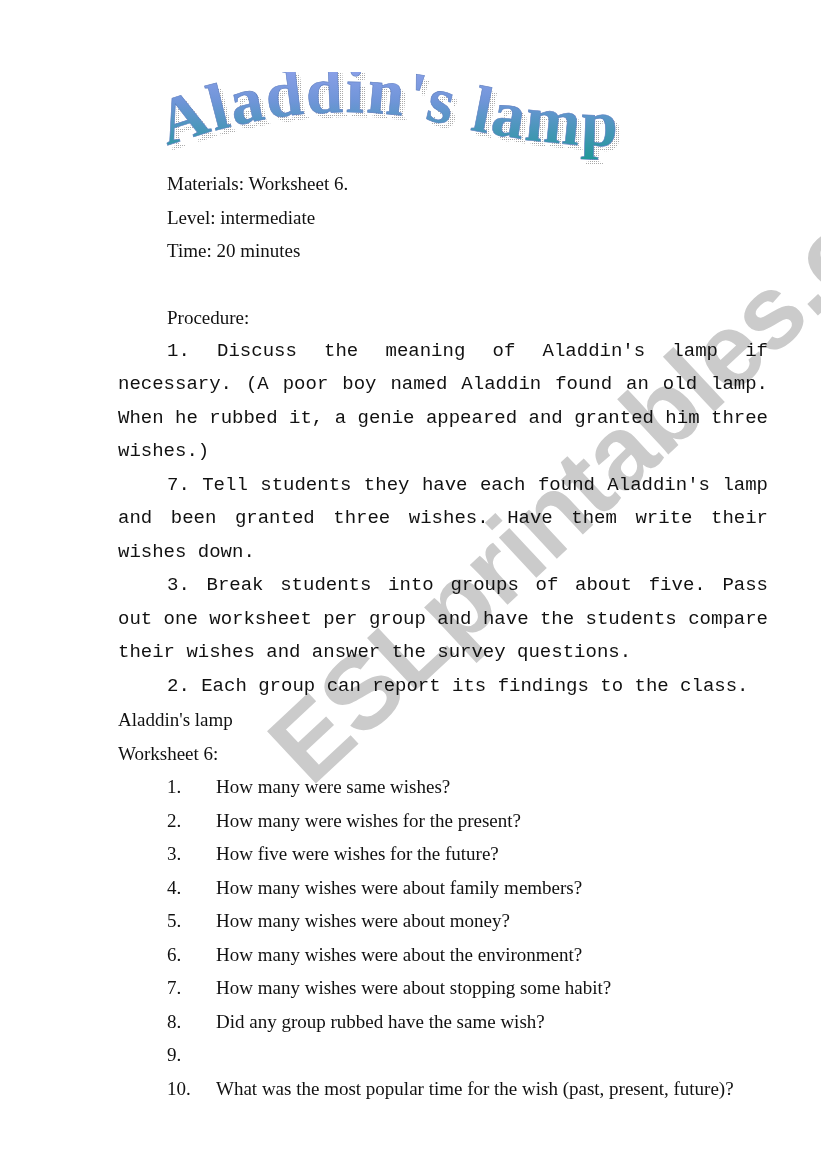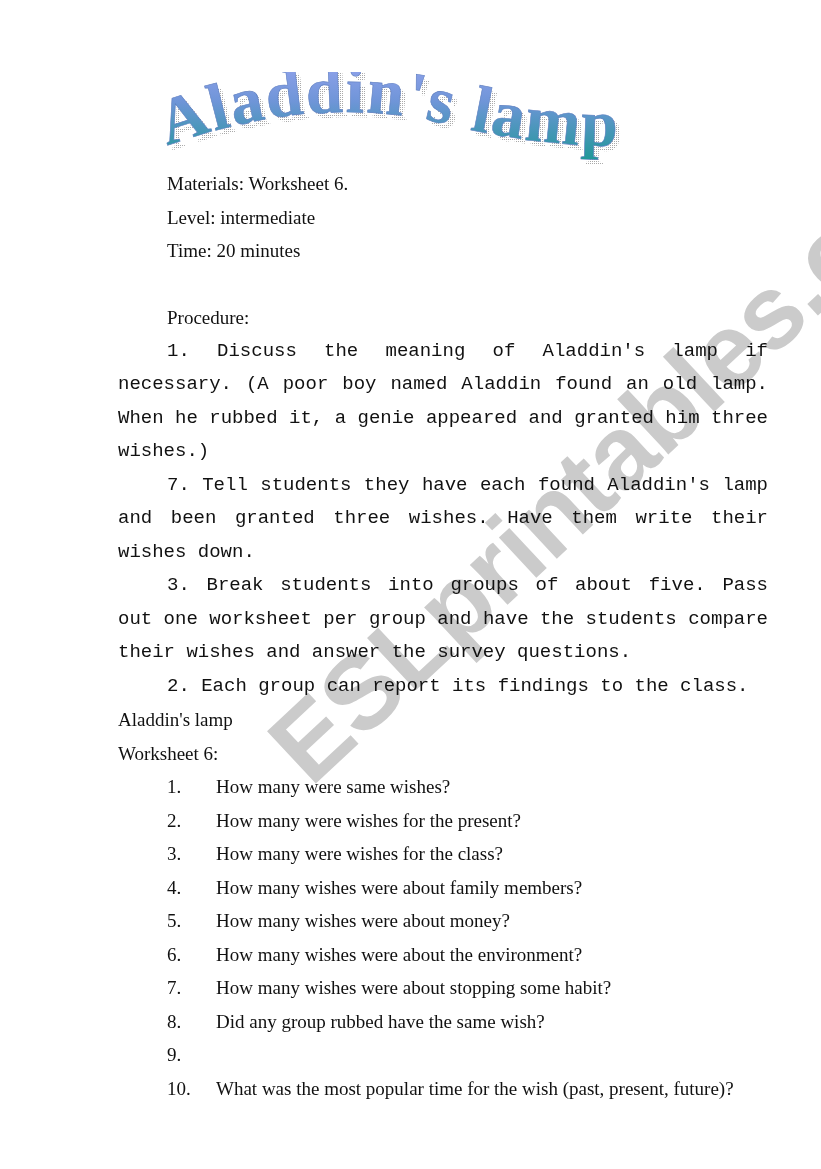--- a/index.html
+++ b/index.html
@@ -132,21 +132,21 @@
       <div class="q-row">
         <span class="q-num">1.</span>
         <span class="q-text">How many were same wishes?</span>
       </div>
       <div class="q-row">
         <span class="q-num">2.</span>
         <span class="q-text">How many were wishes for the present?</span>
       </div>
       <div class="q-row">
         <span class="q-num">3.</span>
-        <span class="q-text">How many were wishes for the class?</span>
+        <span class="q-text">How five were wishes for the future?</span>
       </div>
       <div class="q-row">
         <span class="q-num">4.</span>
         <span class="q-text">How many wishes were about family members?</span>
       </div>
       <div class="q-row">
         <span class="q-num">5.</span>
         <span class="q-text">How many wishes were about money?</span>
       </div>
       <div class="q-row">

